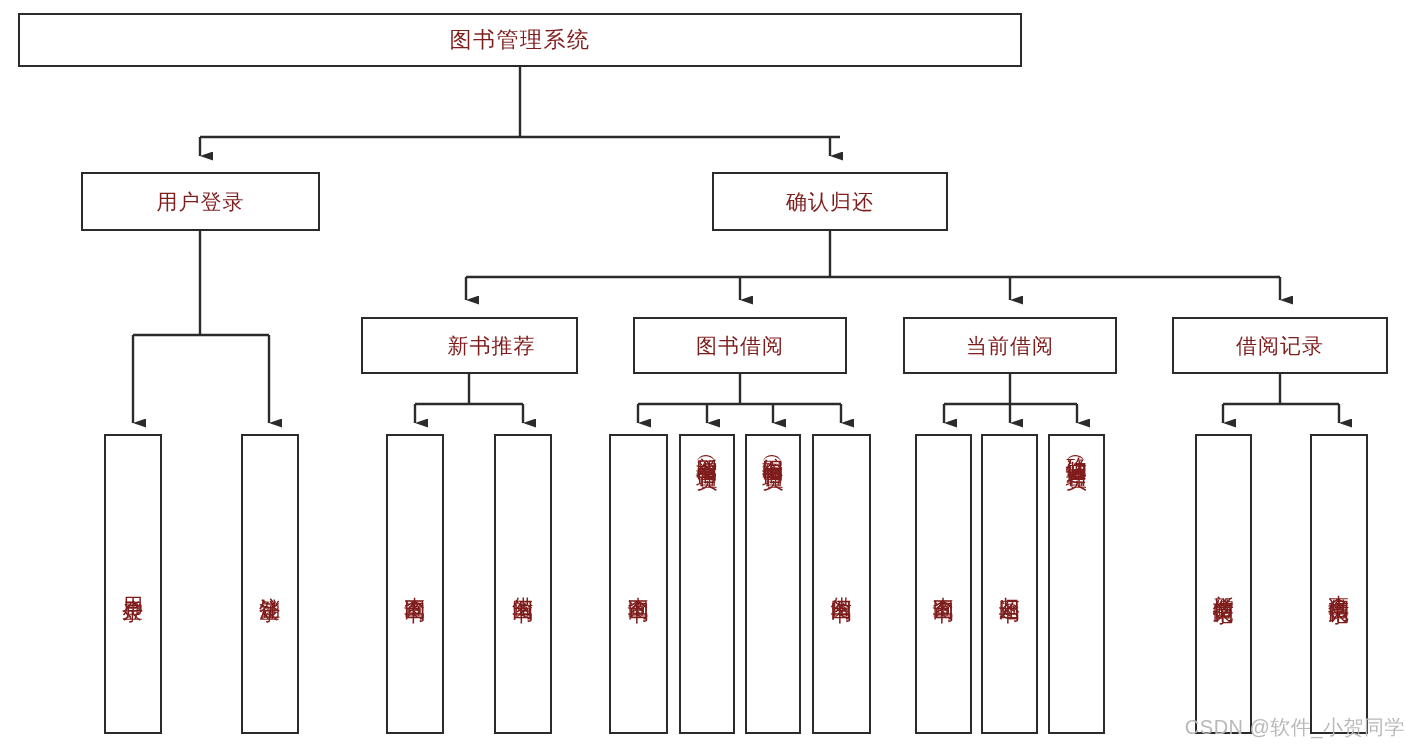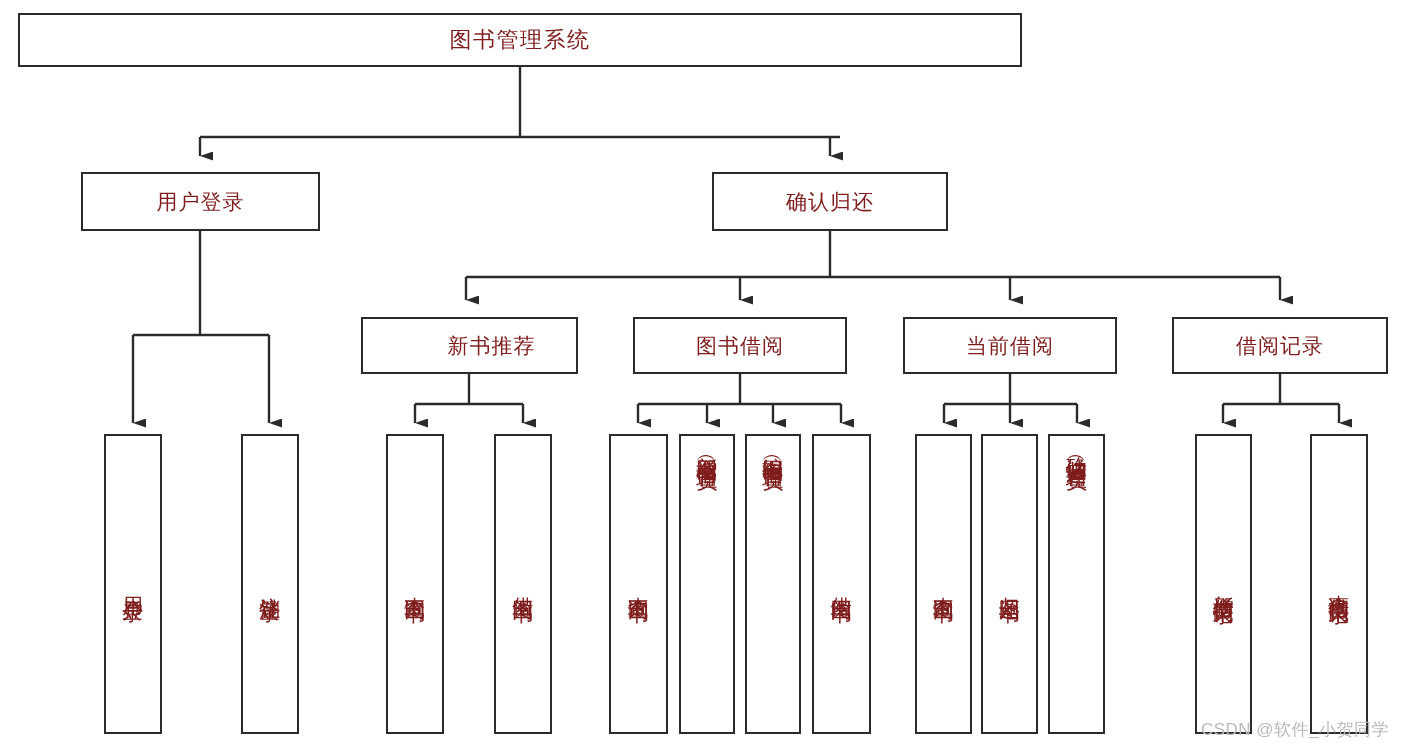--- a/index.html
+++ b/index.html
@@ -58,23 +58,23 @@
     white-space: nowrap;
   }
   .vtext.centered {
     margin: auto 0;
   }
   .vtext.topped {
     margin-top: 4px;
   }
   .watermark {
     position: absolute;
-    right: 16px;
+    right: 0;
     bottom: 6px;
-    font-size: 17px;
+    font-size: 20px;
     color: #b9b9b9;
     letter-spacing: 0.5px;
     z-index: 6;
     white-space: nowrap;
   }
 </style>
 </head>
 <body>
 
 <div id="canvas">

